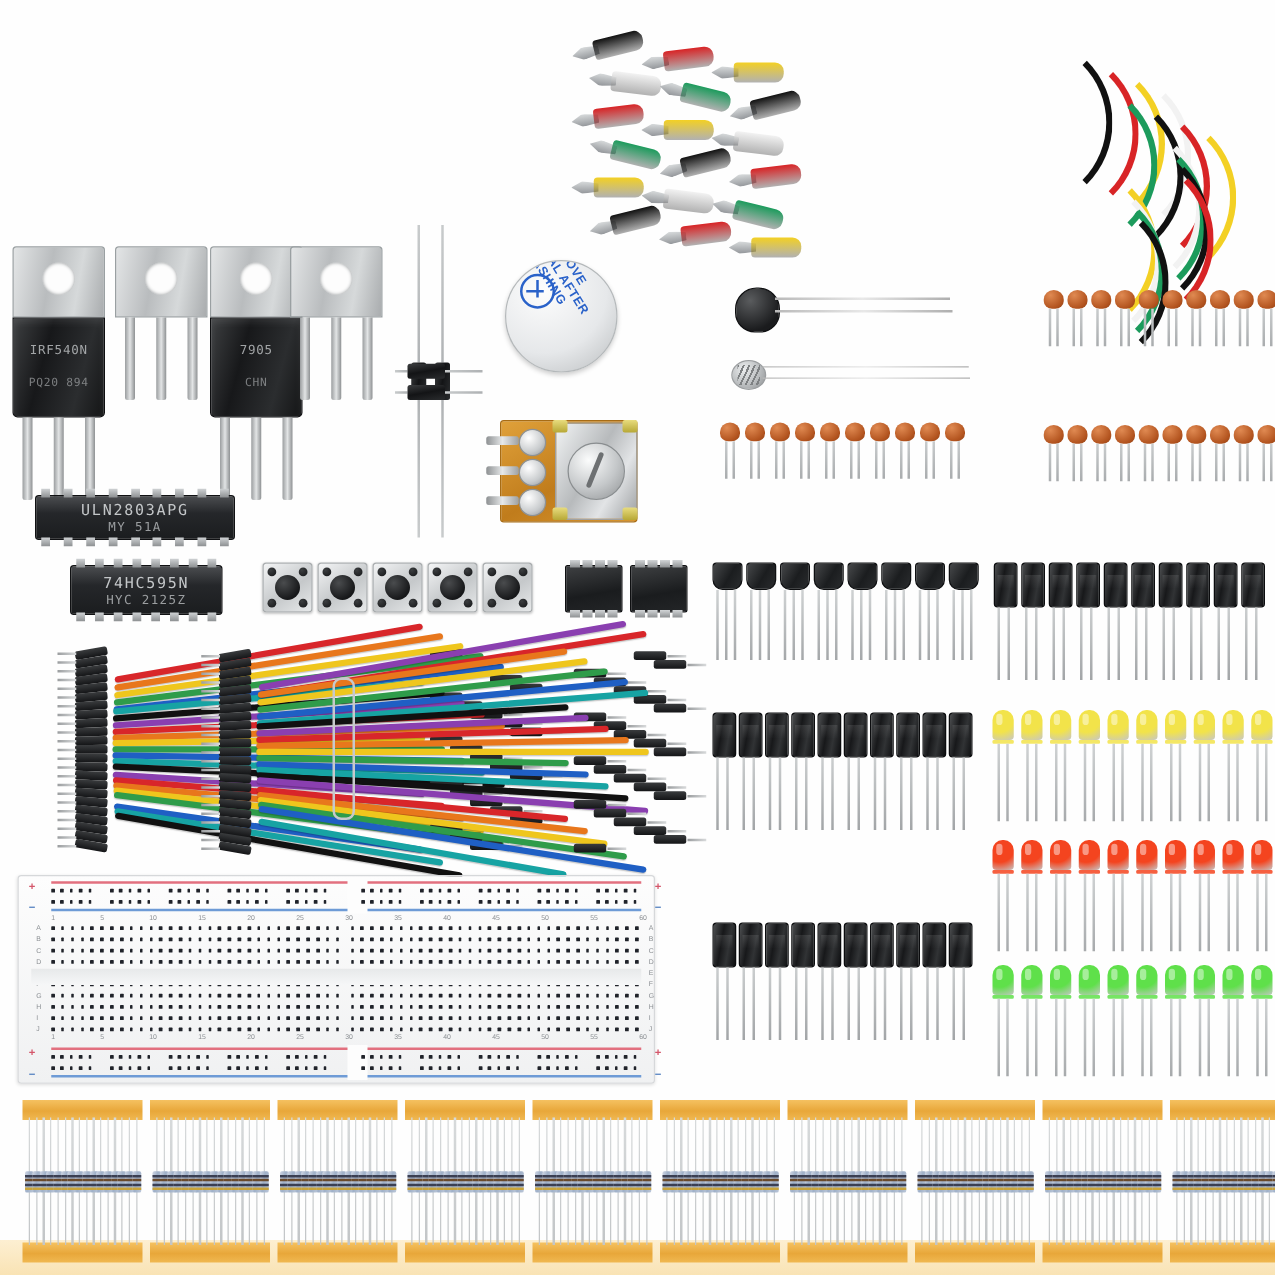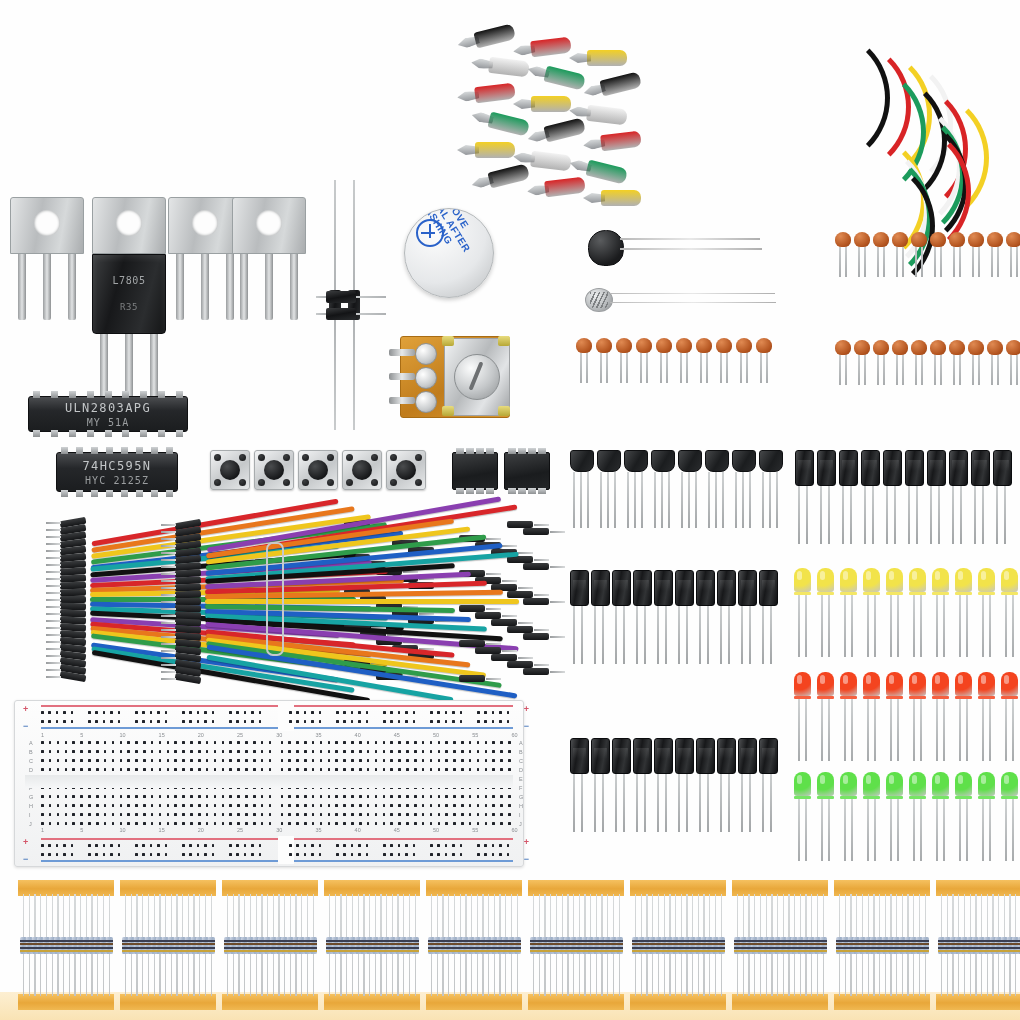--- a/index.html
+++ b/index.html
@@ -318,43 +318,47 @@
         <div class="jaw"></div>
         <div class="boot" style="background:linear-gradient(180deg,#f3d024,rgba(0,0,0,.30))"></div>
       </div>
     </div>
 
   <div id="to220s">
       <div class="to220" style="left: 10px; top: 197px;">
         <div class="tab">
           <div class="hole"></div>
         </div>
+        <div class="body">
+          <div class="txt t1">IRF540N</div>
+          <div class="txt t2">PQ20 894</div>
+        </div>
         <div class="pins">
           <i class="pin" style="left:8px"></i>
           <i class="pin" style="left:33px"></i>
           <i class="pin" style="left:58px"></i>
         </div>
       </div>
       <div class="to220" style="left: 92px; top: 197px;">
         <div class="tab">
           <div class="hole"></div>
         </div>
-        <div class="body">
-          <div class="txt t1">L7805</div>
-          <div class="txt t2">R35</div>
-        </div>
         <div class="pins">
           <i class="pin" style="left:8px"></i>
           <i class="pin" style="left:33px"></i>
           <i class="pin" style="left:58px"></i>
         </div>
       </div>
       <div class="to220" style="left: 168px; top: 197px;">
         <div class="tab">
           <div class="hole"></div>
+        </div>
+        <div class="body">
+          <div class="txt t1">7905</div>
+          <div class="txt t2">CHN</div>
         </div>
         <div class="pins">
           <i class="pin" style="left:8px"></i>
           <i class="pin" style="left:33px"></i>
           <i class="pin" style="left:58px"></i>
         </div>
       </div>
       <div class="to220" style="left: 232px; top: 197px;">
         <div class="tab">
           <div class="hole"></div>

